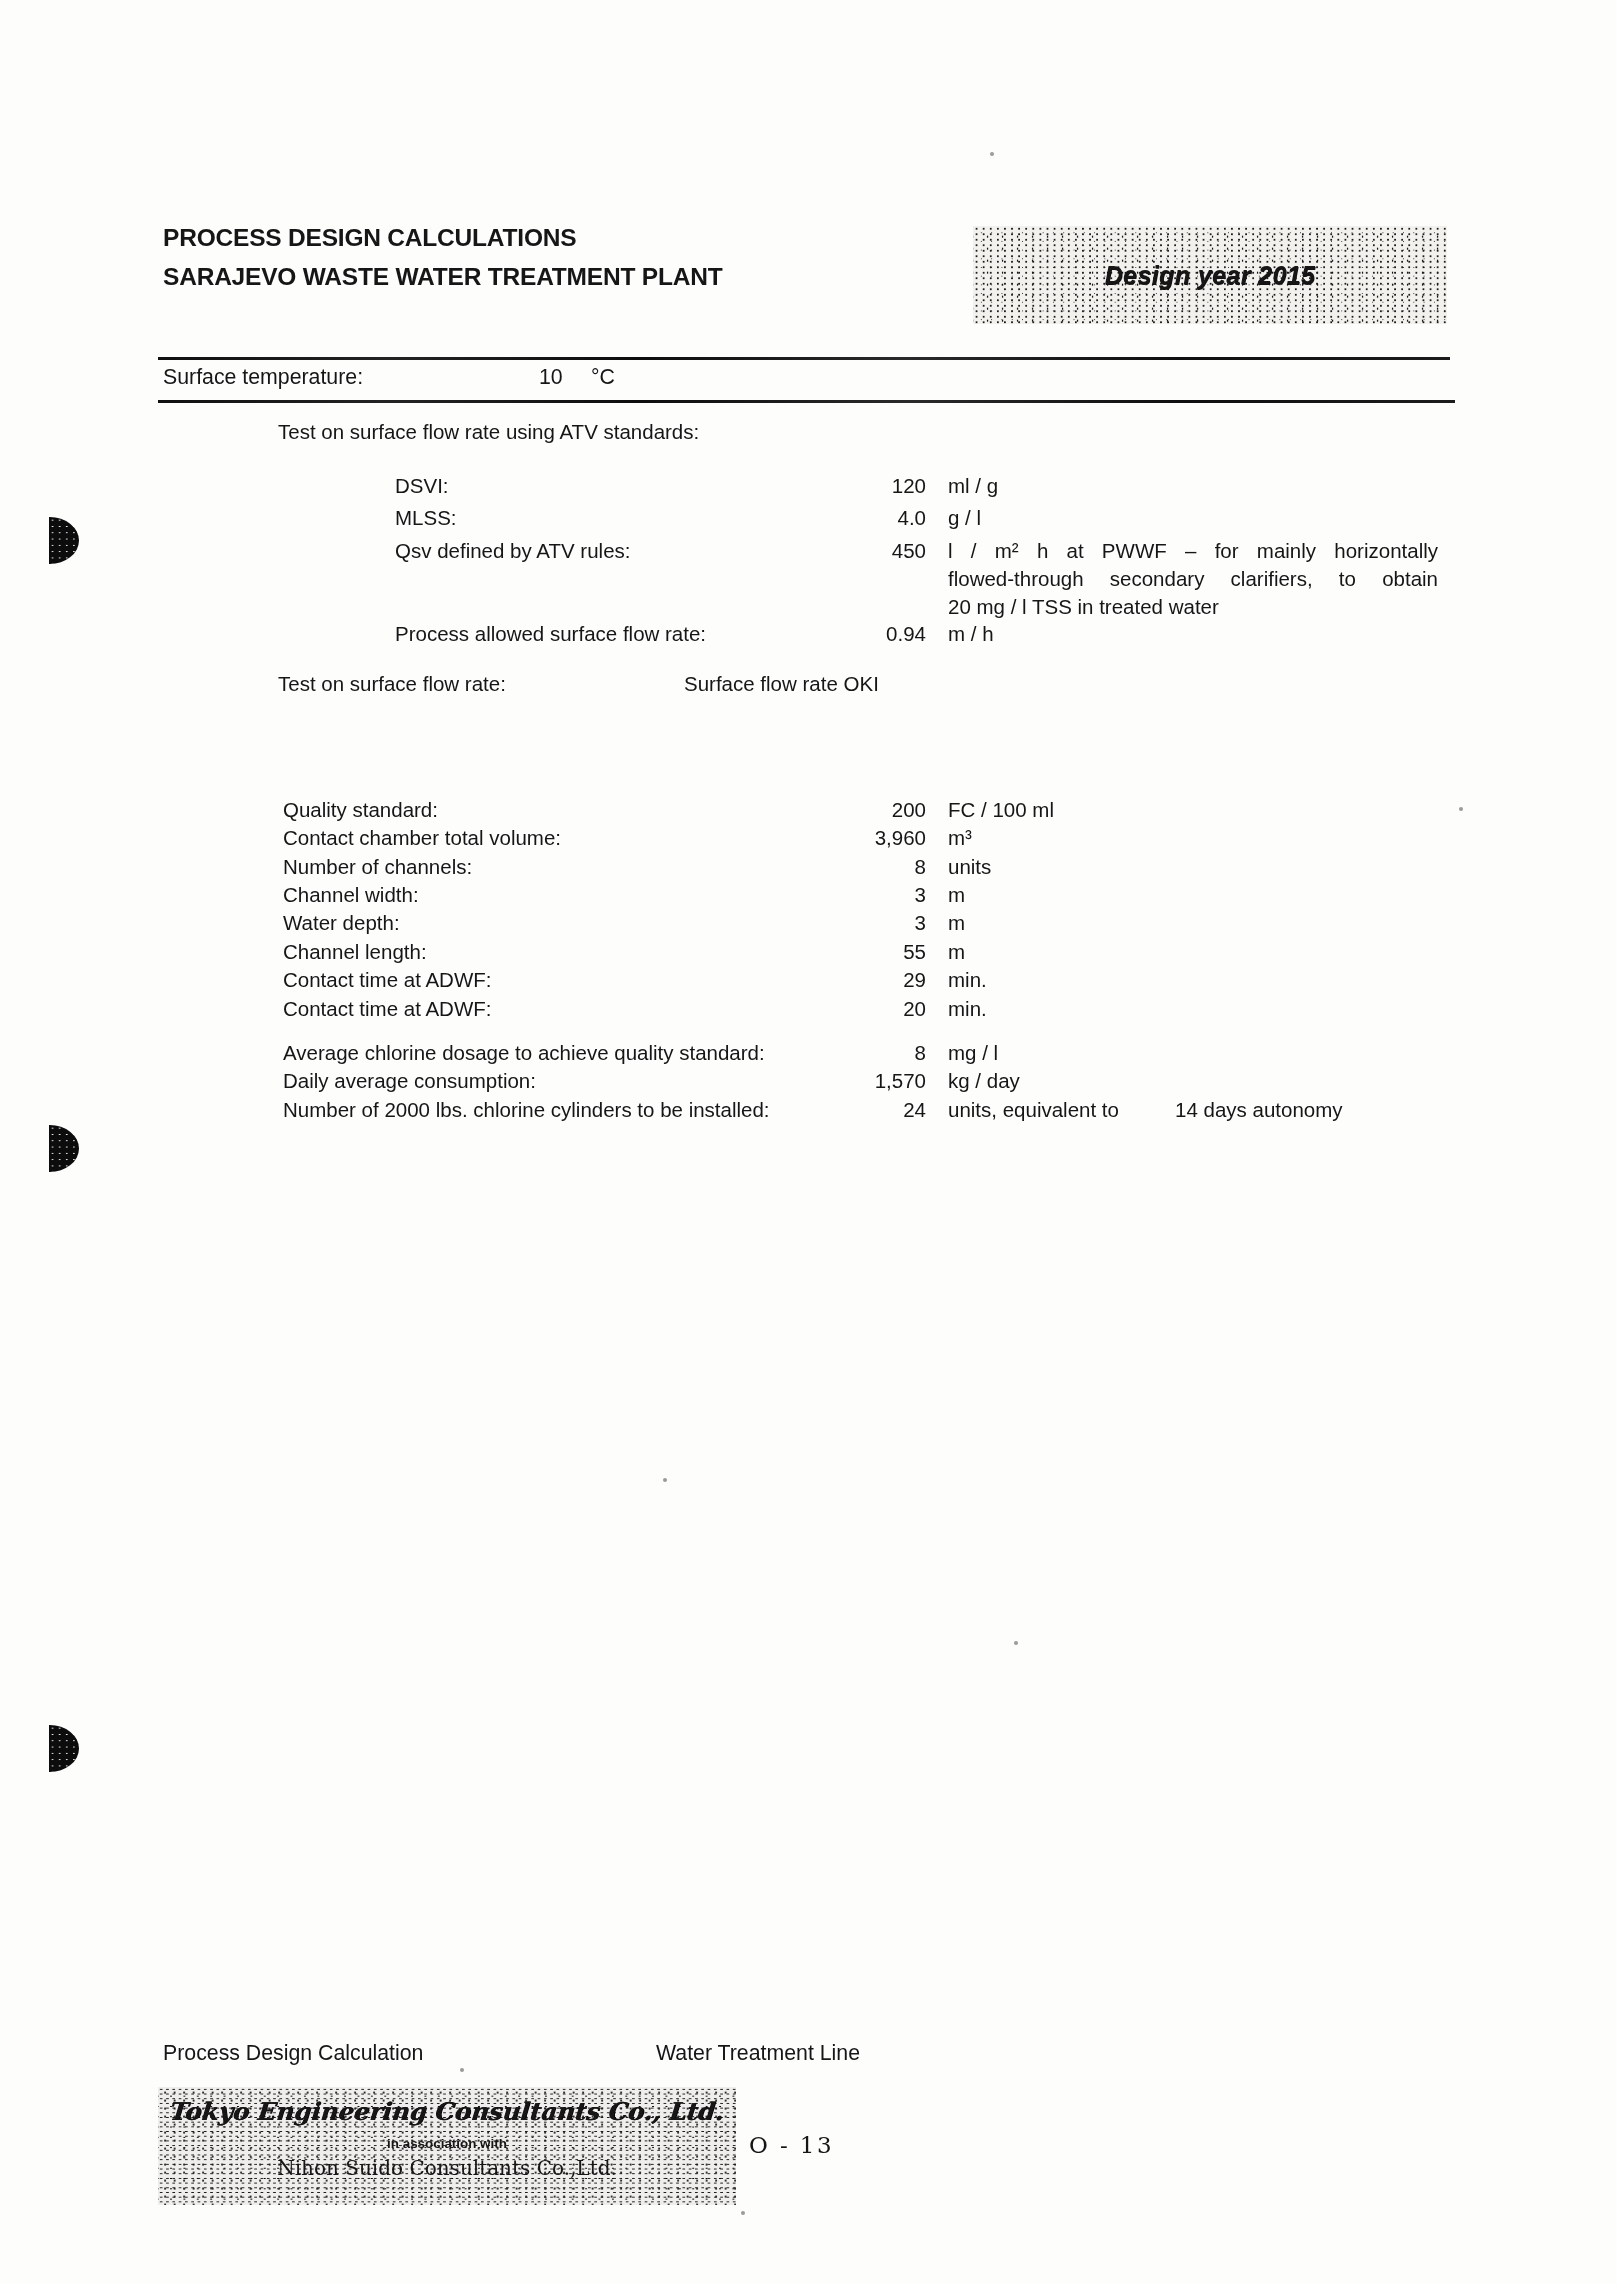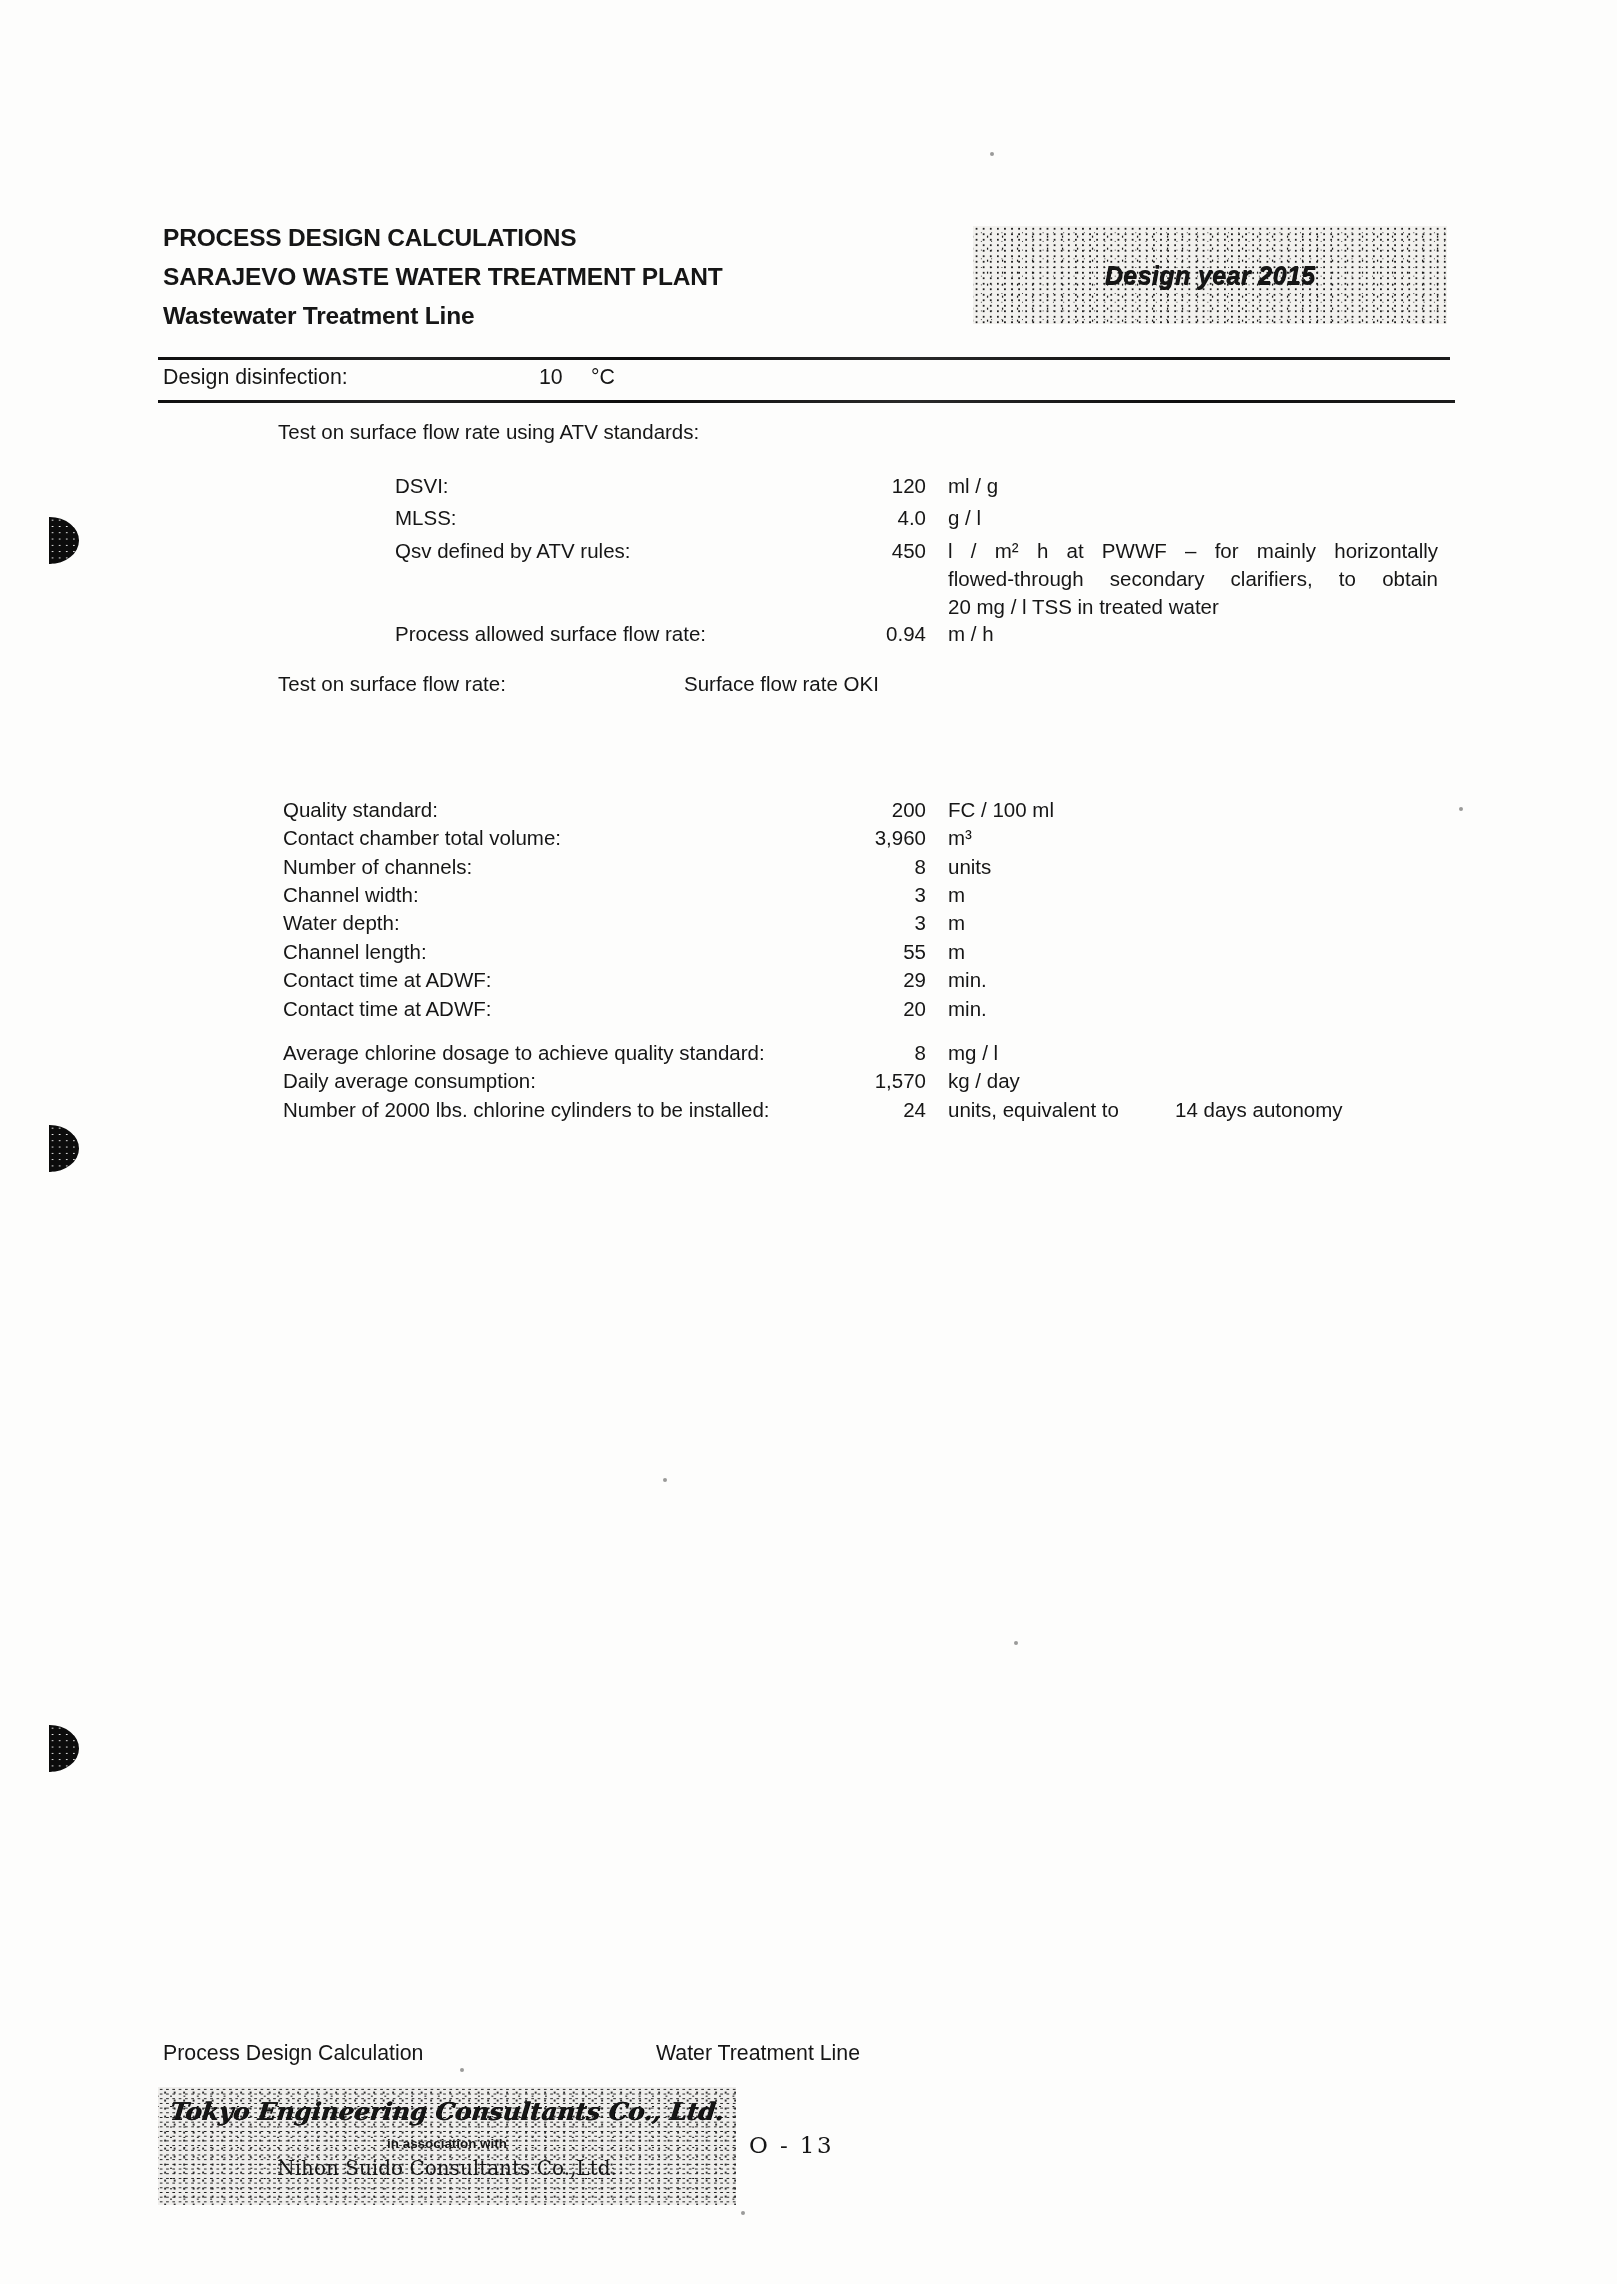--- a/index.html
+++ b/index.html
@@ -97,29 +97,28 @@
   <div class="dot" style="left:990px; top:152px;"></div>
   <div class="dot" style="left:460px;  top:2068px;"></div>
   <div class="dot" style="left:741px;  top:2211px;"></div>
   <div class="dot" style="left:1459px; top:807px;"></div>
   <div class="dot" style="left:663px;  top:1478px;"></div>
   <div class="dot" style="left:1014px; top:1641px;"></div>
 
   <div class="title-block">
     <div>PROCESS DESIGN CALCULATIONS</div>
     <div>SARAJEVO WASTE WATER TREATMENT PLANT</div>
-    <div>Wastewater Treatment Line</div>
   </div>
 
   <div class="design-year-box">
     <span class="design-year-label">Design year 2015</span>
   </div>
 
   <div class="rule" style="left:158px; top:357px; width:1292px;"></div>
-  <span class="temp-label">Design disinfection:</span>
+  <span class="temp-label">Surface temperature:</span>
   <span class="temp-value">10</span>
   <span class="temp-unit">°C</span>
   <div class="rule" style="left:158px; top:400px; width:1297px;"></div>
 
   <div class="intro" style="top:420px;">Test on surface flow rate using ATV standards:</div>
 
   <div class="row" style="top:474px;">
     <span class="lbl2">DSVI:</span>
     <span class="val">120</span>
     <span class="unit">ml / g</span>

